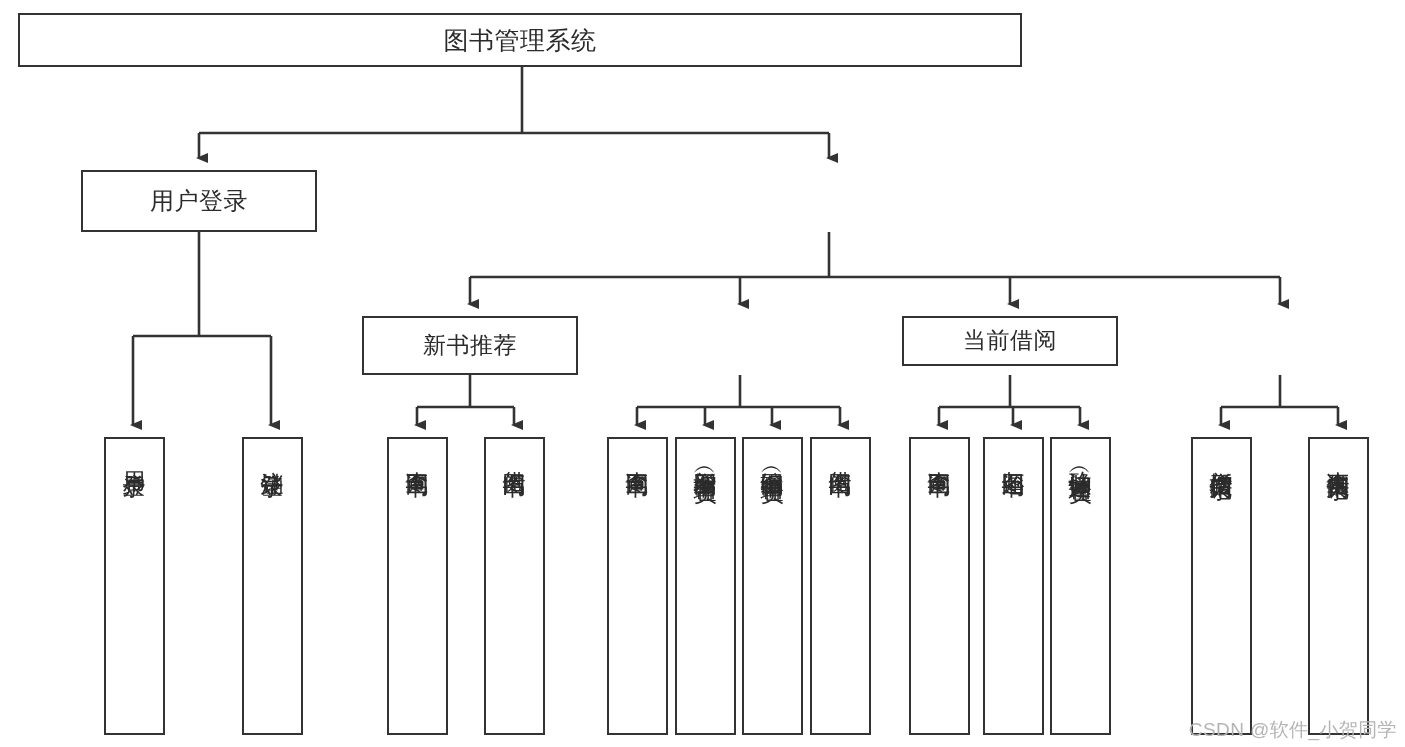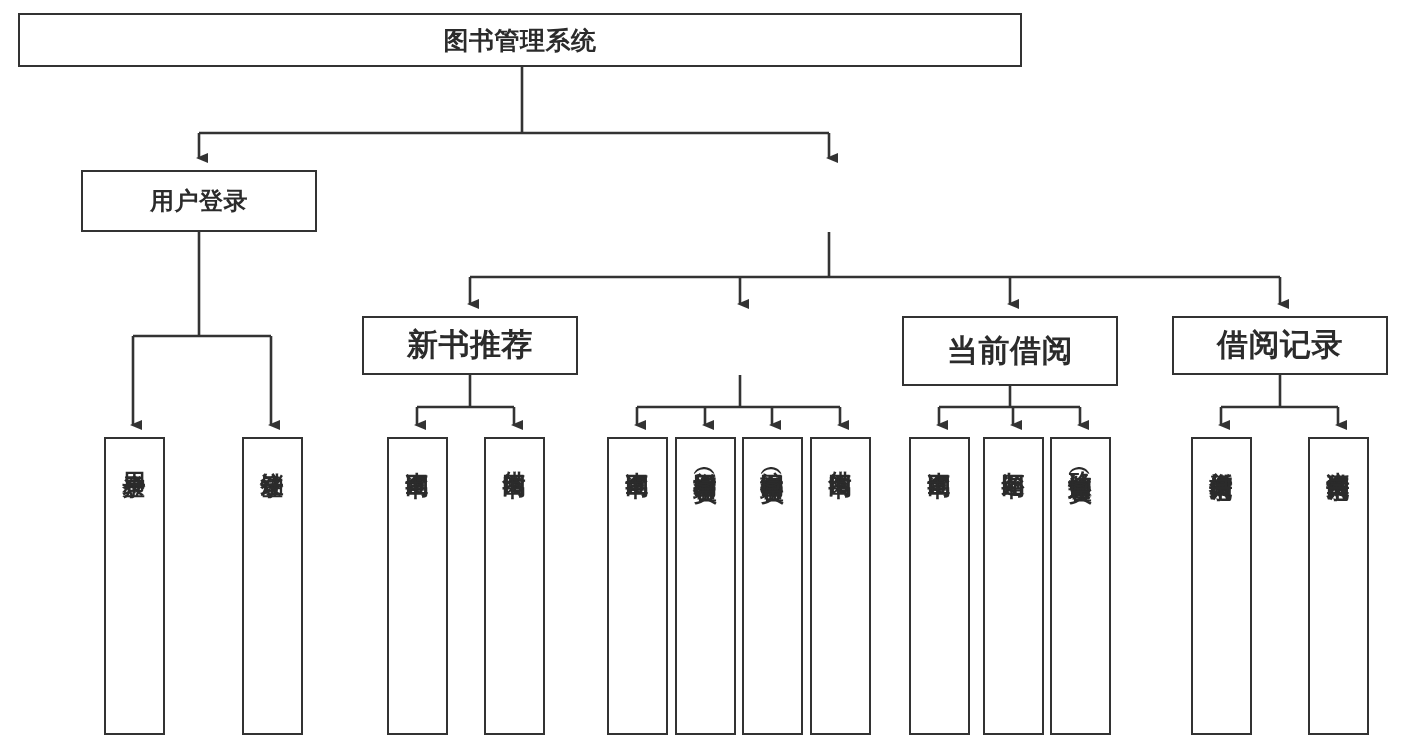--- a/index.html
+++ b/index.html
@@ -27,31 +27,30 @@
   }
   .node {
     position: absolute;
     box-sizing: border-box;
     border: 2.5px solid #333333;
     background: #ffffff;
     display: flex;
     align-items: center;
     justify-content: center;
     color: #2b2b2b;
-    font-weight: bold;
   }
   .node .label {
     display: block;
     text-align: center;
     line-height: 1.12;
     letter-spacing: 0.5px;
   }
   .node.root { font-size: 25px; }
   .node.l2   { font-size: 24px; }
-  .node.l3   { font-size: 31px; }
+  .node.l3   { font-size: 23px; }
   .node.leaf {
     align-items: flex-start;
     justify-content: center;
     padding-top: 14px;
     font-size: 23px;
   }
   .node.leaf .label {
     writing-mode: vertical-rl;
     text-orientation: upright;
     line-height: 1.22;
@@ -127,25 +126,22 @@
     <span class="label">图书管理系统</span>
   </div>
 
   <div class="node l2" style="left:81px; top:170px; width:236px; height:62px;">
     <span class="label">用户登录</span>
   </div>
 
   <div class="node l3" style="left:362px; top:316px; width:216px; height:59px;">
     <span class="label">新书推荐</span>
   </div>
-  <div class="node l3" style="left:902px; top:316px; width:216px; height:70px;">
+  <div class="node l3" style="left:902px; top:316px; width:216px; height:50px;">
     <span class="label">当前借阅</span>
-  </div>
-  <div class="node l3" style="left:1172px; top:316px; width:216px; height:59px;">
-    <span class="label">借阅记录</span>
   </div>
 
   <div class="node leaf" style="left:104px; top:437px; width:61px; height:298px;">
     <span class="label">用户登录</span>
   </div>
   <div class="node leaf" style="left:242px; top:437px; width:61px; height:298px;">
     <span class="label">注销登录</span>
   </div>
 
   <div class="node leaf" style="left:387px; top:437px; width:61px; height:298px;">
@@ -178,14 +174,15 @@
     <span class="label">确认归还（管理员）</span>
   </div>
 
   <div class="node leaf" style="left:1191px; top:437px; width:61px; height:298px;">
     <span class="label">新增借阅记录</span>
   </div>
   <div class="node leaf" style="left:1308px; top:437px; width:61px; height:298px;">
     <span class="label">查询借阅记录</span>
   </div>
 
+  <div class="watermark">CSDN @软件_小贺同学</div>
 
 </div>
 
 </body></html>

